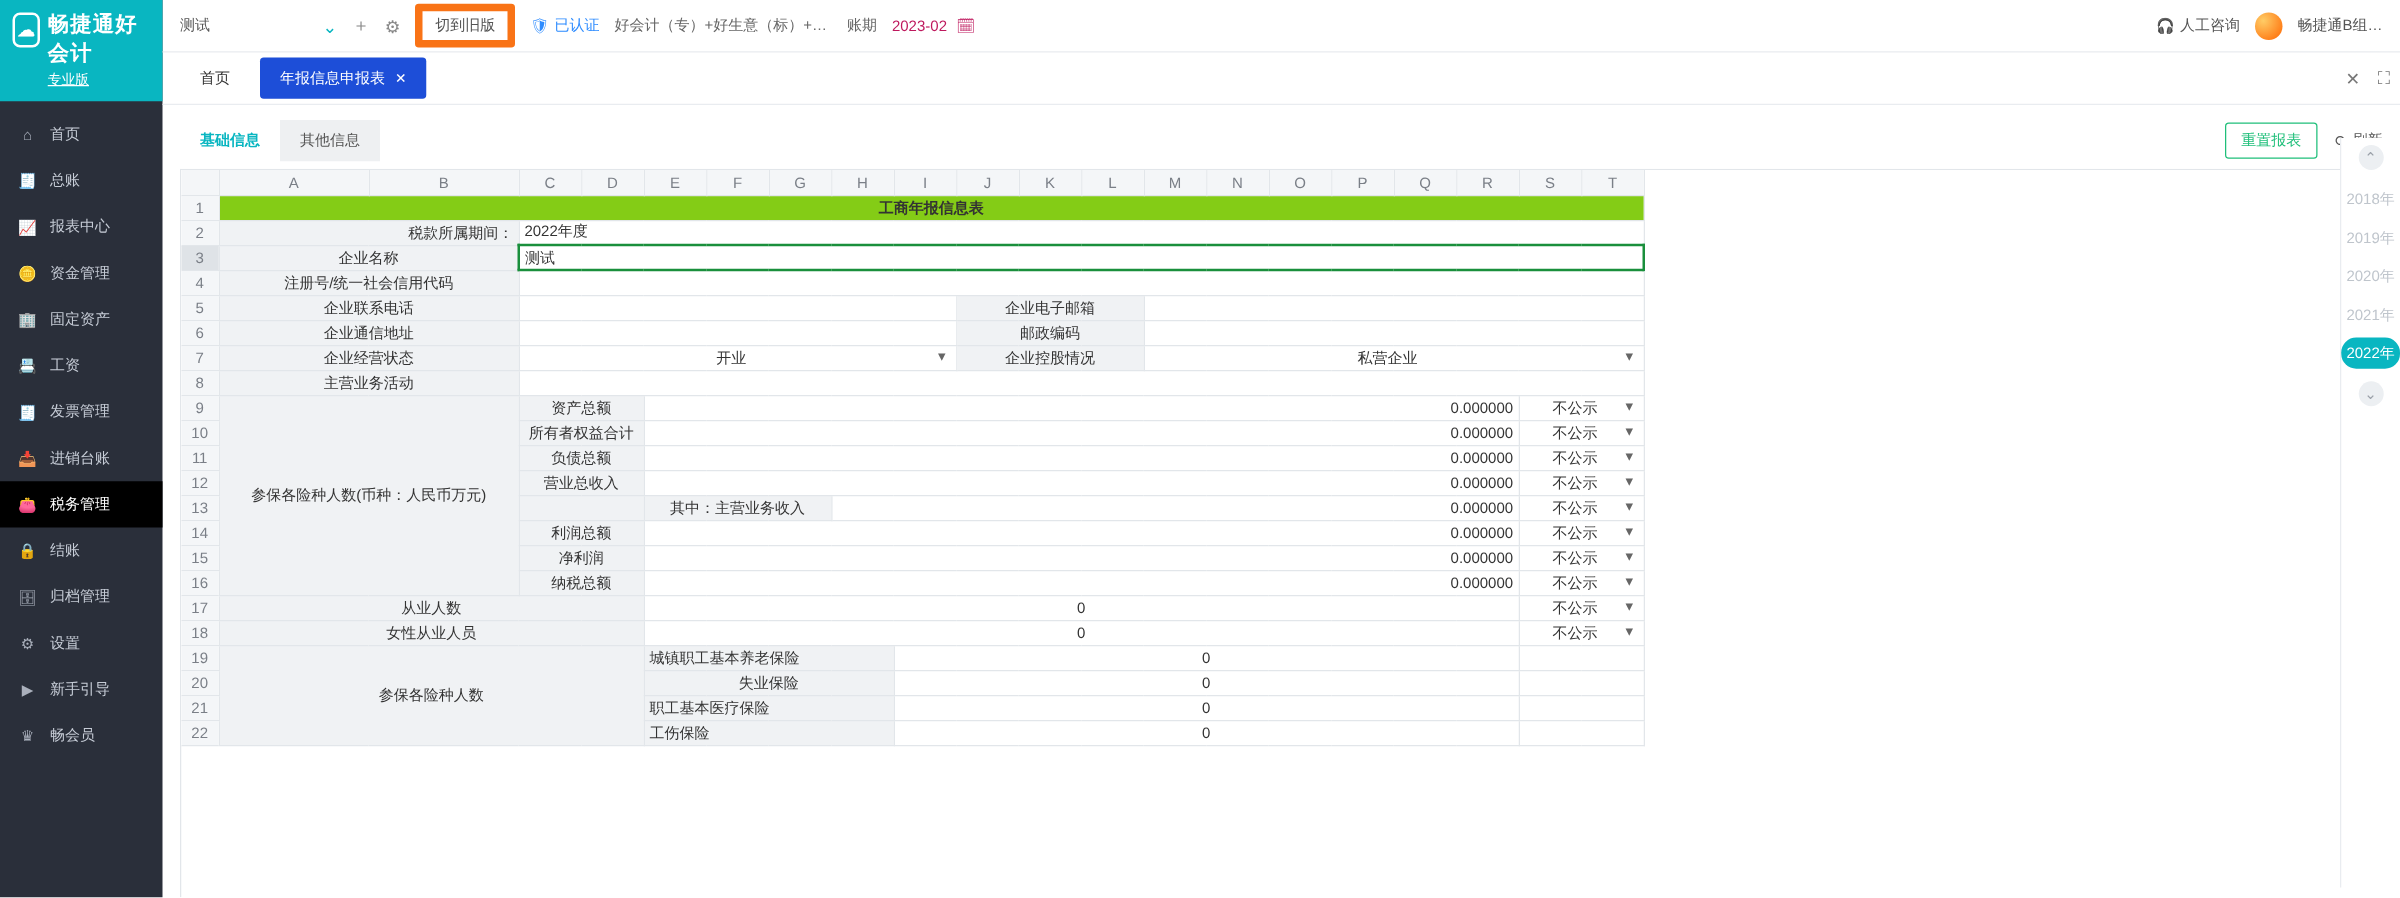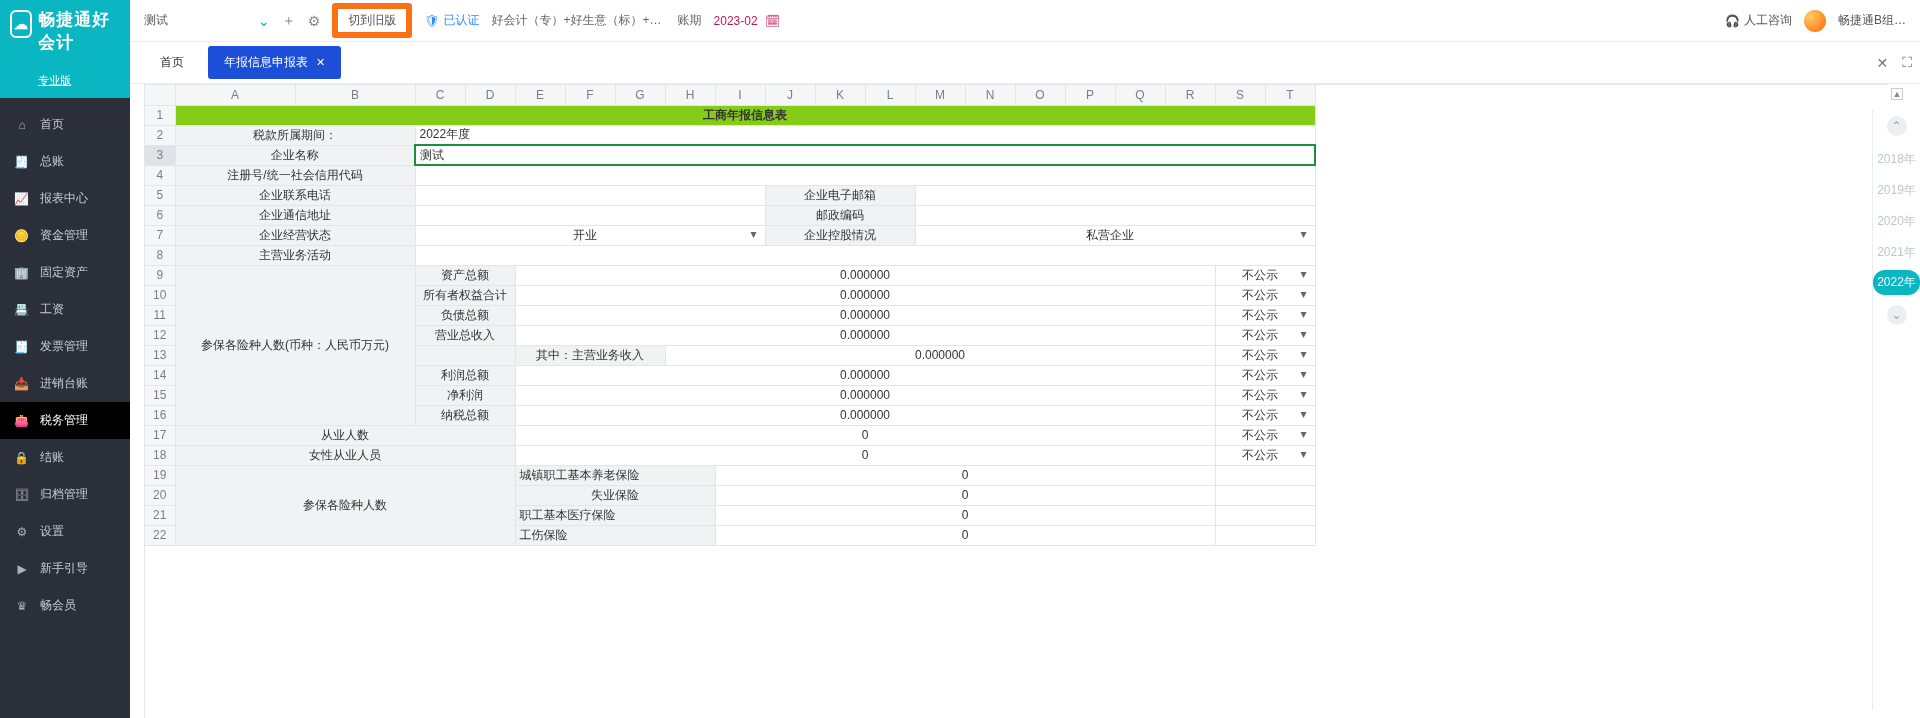--- a/index.html
+++ b/index.html
@@ -5,21 +5,21 @@
   * { box-sizing: border-box; margin: 0; padding: 0; font-family: "Microsoft YaHei", Arial, sans-serif; font-size: 12px; }
   html, body { height: 100%; overflow: hidden; }
   body { display: flex; color: #333; }
 
   
   .sidebar { width: 130px; background: #2a2f3a; color: #c6ccd6; display: flex; flex-direction: column; }
   .logo-area { background: #09b6c1; color: #fff; padding: 8px 10px 10px 10px; display: flex; align-items: flex-start; gap: 6px; }
   .logo-icon { width: 28px; height: 28px; border: 2px solid #fff; border-radius: 6px; display: flex; align-items: center; justify-content: center; font-size: 14px; font-weight: bold; margin-top:2px;}
   .logo-txt { display:flex; flex-direction:column; }
   .logo-txt .line1 { font-size: 17px; font-weight: bold; letter-spacing: 1px;}
-  .logo-txt .line2 { font-size: 11px; margin-top:19px;text-decoration:underline;}
+  .logo-txt .line2 { font-size: 11px; margin-top:2px;text-decoration:underline;}
   .nav { list-style: none; padding-top: 8px; }
   .nav li { display: flex; align-items: center; gap: 10px; padding: 10px 14px; cursor: pointer; color: #c6ccd6;}
   .nav li.active { background: #000; color: #fff; }
   .nav .nicon { width: 16px; text-align: center; color: #aab0bc; }
   .nav li.active .nicon { color:#fff; }
 
   
   .main { flex: 1; display: flex; flex-direction: column; min-width: 0; }
 
   
@@ -59,21 +59,21 @@
   
   .sheet-wrap { flex:1; overflow:hidden; padding:0 14px 0 14px; display:flex; gap:0;}
   .sheet-scroll { flex:1; overflow:auto; border-top:1px solid #e2e6ea; border-left:1px solid #e2e6ea; position:relative;}
   table.sheet { border-collapse:collapse; table-layout:fixed; background:#fff;}
   table.sheet th, table.sheet td { border-right:1px solid #e2e6ea; border-bottom:1px solid #e2e6ea; height:20px; padding:0 4px; overflow:hidden; white-space:nowrap; text-overflow:ellipsis; font-size:12px;}
   table.sheet thead th { background:#f4f6f8; color:#7a7f87; font-weight:normal; text-align:center; position:sticky; top:0; z-index:2;}
   table.sheet thead th.colA { min-width:30px;}
   table.sheet tbody th { background:#f4f6f8; color:#7a7f87; font-weight:normal; text-align:center; width:30px; position:sticky; left:0; z-index:1;}
   td.label { background:#f0f2f4; color:#333; text-align:center;}
   td.center { text-align:center; }
-  td.right { text-align:center; }
+  td.right { text-align:right; }
   td.title-cell { text-align:center; font-size:14px; font-weight:bold; background:#84cc16;}
   tr.sel td.active-cell { border:2px solid #1a8f3c !important; position:relative; }
   .vscroll { width:18px; background:transparent; display:flex; flex-direction:column; align-items:center; padding-top:4px;}
   .vscroll .vsbtn { width:12px; height:12px; border:1px solid #c9ccd0; color:#888; font-size:9px; display:flex; align-items:center; justify-content:center; cursor:pointer;}
   .vscroll .vtrack { flex:1; width:2px; background:transparent;}
 
   
   .year-rail { position:fixed; right:0; top:110px; bottom:8px; width:48px; border-left:1px solid #e9ecf0; background:#fff; display:flex; flex-direction:column; align-items:center; padding-top:6px; gap:0;}
   .year-rail .circ { width:20px; height:20px; border-radius:50%; background:#eceff2; color:#9aa0a8; display:flex; align-items:center; justify-content:center; cursor:pointer; margin-bottom:8px;}
   .year-rail .year-item { padding:7px 0; color:#bfc5cc; cursor:pointer; font-size:12px; width:100%; text-align:center;}
@@ -187,20 +187,32 @@
     <div class="doc-tab active">
       <span>年报信息申报表</span>
       <span class="x">✕</span>
     </div>
     <div class="doc-tabs-right">
       <span>✕</span>
       <span>⛶</span>
     </div>
   </div>
 
+  <div class="subrow">
+    <div class="subtabs" id="subtabs">
+        <div class="subtab active">基础信息</div>
+        <div class="subtab">其他信息</div>
+      </div>
+    <div class="subrow-spacer"></div>
+    <div class="btn-outline-green">重置报表</div>
+    <div class="refresh">
+      <span>⟳</span>
+      <span>刷新</span>
+    </div>
+  </div>
 
   <div class="sheet-wrap">
     <div class="sheet-scroll">
       <table class="sheet" id="sheet">
           <colgroup>
             <col style="width:30px">
             <col style="width:120px">
             <col style="width:120px">
             <col style="width:50px">
             <col style="width:50px">

